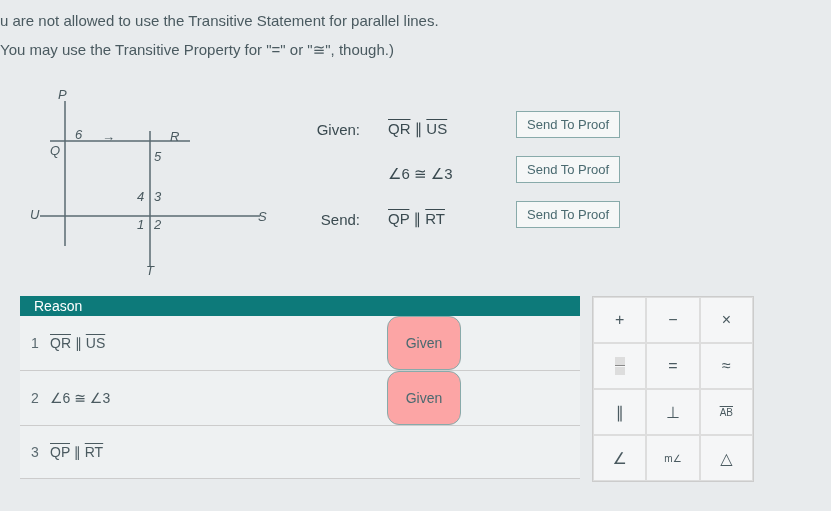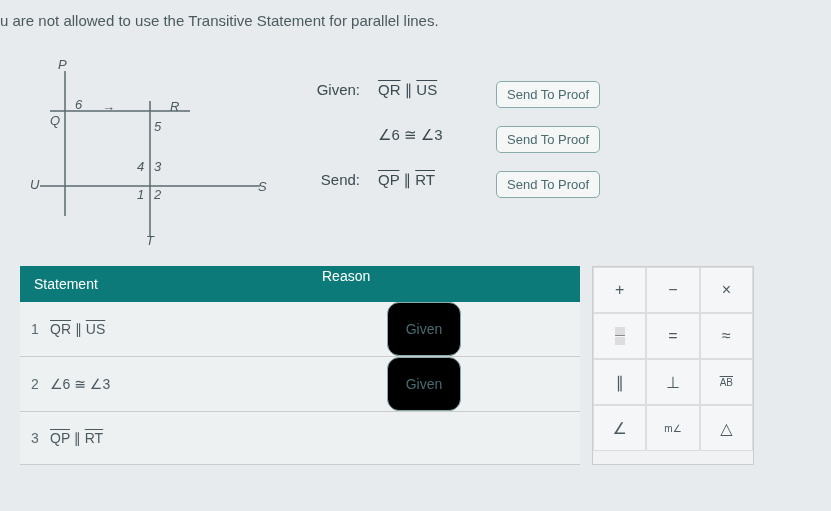--- a/index.html
+++ b/index.html
@@ -4,48 +4,49 @@
 <style>
 body{margin:0;padding:0;font-family:Arial,sans-serif;background:#e8ebed;color:#3a4a50;width:831px;height:511px;overflow:hidden;position:relative}
 .instructions{padding:8px 0 0 0;font-size:15px;color:#4a5a60}
 .instructions p{margin:4px 0 12px 0}
 .em{}
 .content{display:flex;gap:20px;padding:20px 0 0 30px}
 .diagram{width:250px;height:180px;position:relative}
 .diagram svg{position:absolute;top:0;left:0}
 .dlabel{position:absolute;font-size:13px;color:#4a5a60;font-style:italic}
 .givens{padding-top:20px}
-.grow{display:flex;align-items:flex-start;margin-bottom:18px;gap:18px}
+.grow{display:flex;align-items:flex-end;margin-bottom:18px;gap:28px}
 .glabel{width:60px;text-align:right;font-size:15px;color:#3a4a50}
 .gmath{width:100px;font-size:15px}
-.btn{border:1px solid #8aa;background:#f5f7f7;padding:5px 10px;font-size:13px;color:#4a6a70;border-radius:5px;cursor:pointer}
+.btn{border:1px solid #8aa;background:#f5f7f7;padding:5px 10px;font-size:13px;color:#4a6a70;border-radius:0;cursor:pointer}
 .ov{text-decoration:overline}
 .proof-area{display:flex;gap:12px;margin-top:25px;padding-left:20px}
 .proof-table{flex:1;max-width:560px}
 .phead{display:flex;background:#0d7a7a;color:#fff;font-size:14px}
 .phead .c1{width:260px;padding:10px 14px}
 .phead .c2{flex:1;padding:2px 14px}
 .prow{display:flex;border-bottom:1px solid #ccc;align-items:center;min-height:52px;background:#eef1f2}
 .prow .num{width:30px;text-align:center;color:#5a6a70;font-size:14px}
 .prow .stmt{width:218px;font-size:14px;color:#4a5a60;padding:4px 0}
 .prow .rcell{flex:1;display:flex;justify-content:center}
-.rbtn{border:1px solid #8aa;background:#000000;padding:18px 18px;font-size:14px;color:#4a6a70;border-radius:12px;cursor:pointer}
+.rbtn{border:1px solid #8aa;background:#fca5a5;padding:18px 18px;font-size:14px;color:#4a6a70;border-radius:12px;cursor:pointer}
 .palette{width:160px;background:#f0f2f3;border:1px solid #ccc}
 .palrow{display:flex}
 .palbtn{flex:1;height:44px;display:flex;align-items:center;justify-content:center;border:1px solid #ddd;background:#f5f6f7;font-size:16px;color:#4a5a60;cursor:pointer}
 .palbtn.small{font-size:10px}
 .frac{display:inline-block;line-height:1}
 .frac .t{display:block;border-bottom:1px solid #888;width:10px;height:8px;background:#ddd}
 .frac .b{display:block;width:10px;height:8px;background:#ddd;margin-top:1px}
 </style>
 </head>
 <body>
 
 <div class="instructions">
   <p><span>u are </span><span class="em">not</span><span> allowed to use the Transitive Statement for parallel lines.</span></p>
+  <p>You may use the Transitive Property for "=" or "≅", though.)</p>
 </div>
 
 <div class="content">
   <div class="diagram">
     <svg width="250" height="180">
       <line x1="35" y1="10" x2="35" y2="155" stroke="#5a6a70" stroke-width="1.5"></line>
       <line x1="120" y1="40" x2="120" y2="175" stroke="#5a6a70" stroke-width="1.5"></line>
       <line x1="20" y1="50" x2="160" y2="50" stroke="#5a6a70" stroke-width="1.5"></line>
       <line x1="10" y1="125" x2="230" y2="125" stroke="#5a6a70" stroke-width="1.5"></line>
     </svg>
@@ -79,21 +80,20 @@
       <span class="glabel">Send:</span>
       <span class="gmath"><span class="ov">QP</span> ∥ <span class="ov">RT</span></span>
       <button class="btn">Send To Proof</button>
     </div>
   </div>
 </div>
 
 <div class="proof-area">
   <div class="proof-table">
     <div class="phead">
-      <div class="c1">Statement</div>
       <div class="c2">Reason</div>
     </div>
     <div class="prow">
       <div class="num">1</div>
       <div class="stmt"><span class="ov">QR</span> ∥ <span class="ov">US</span></div>
       <div class="rcell">
           <button class="rbtn">Given</button>
         </div>
     </div>
     <div class="prow">

